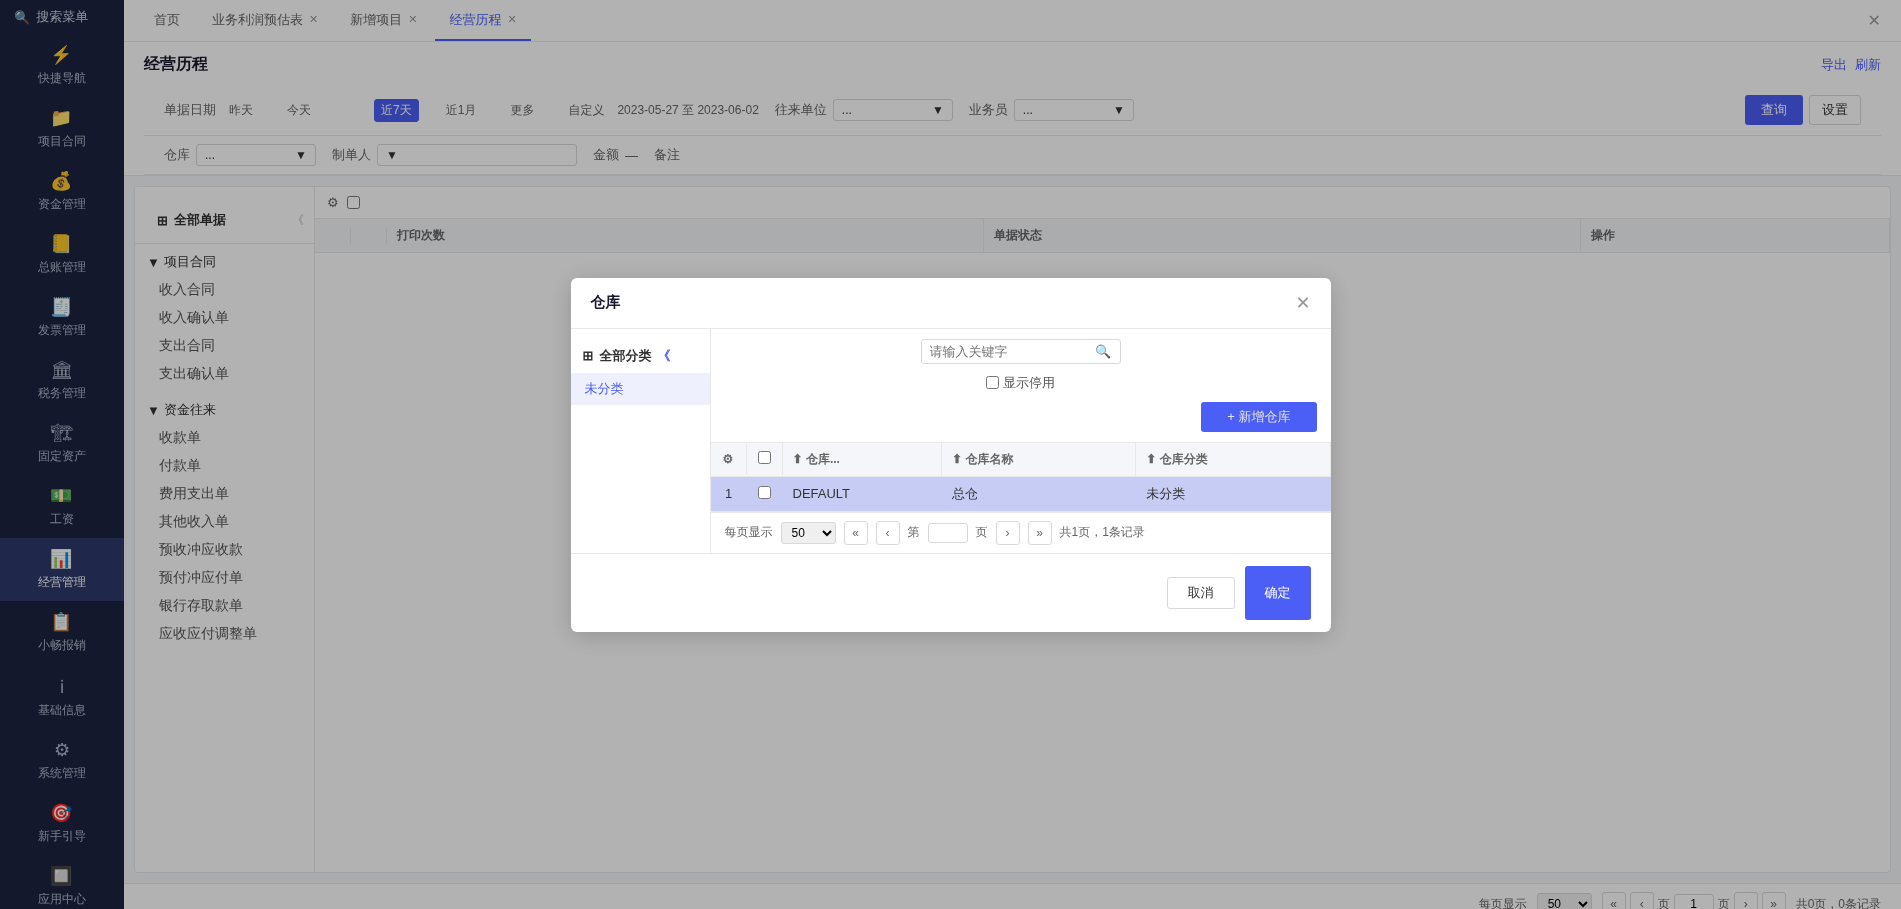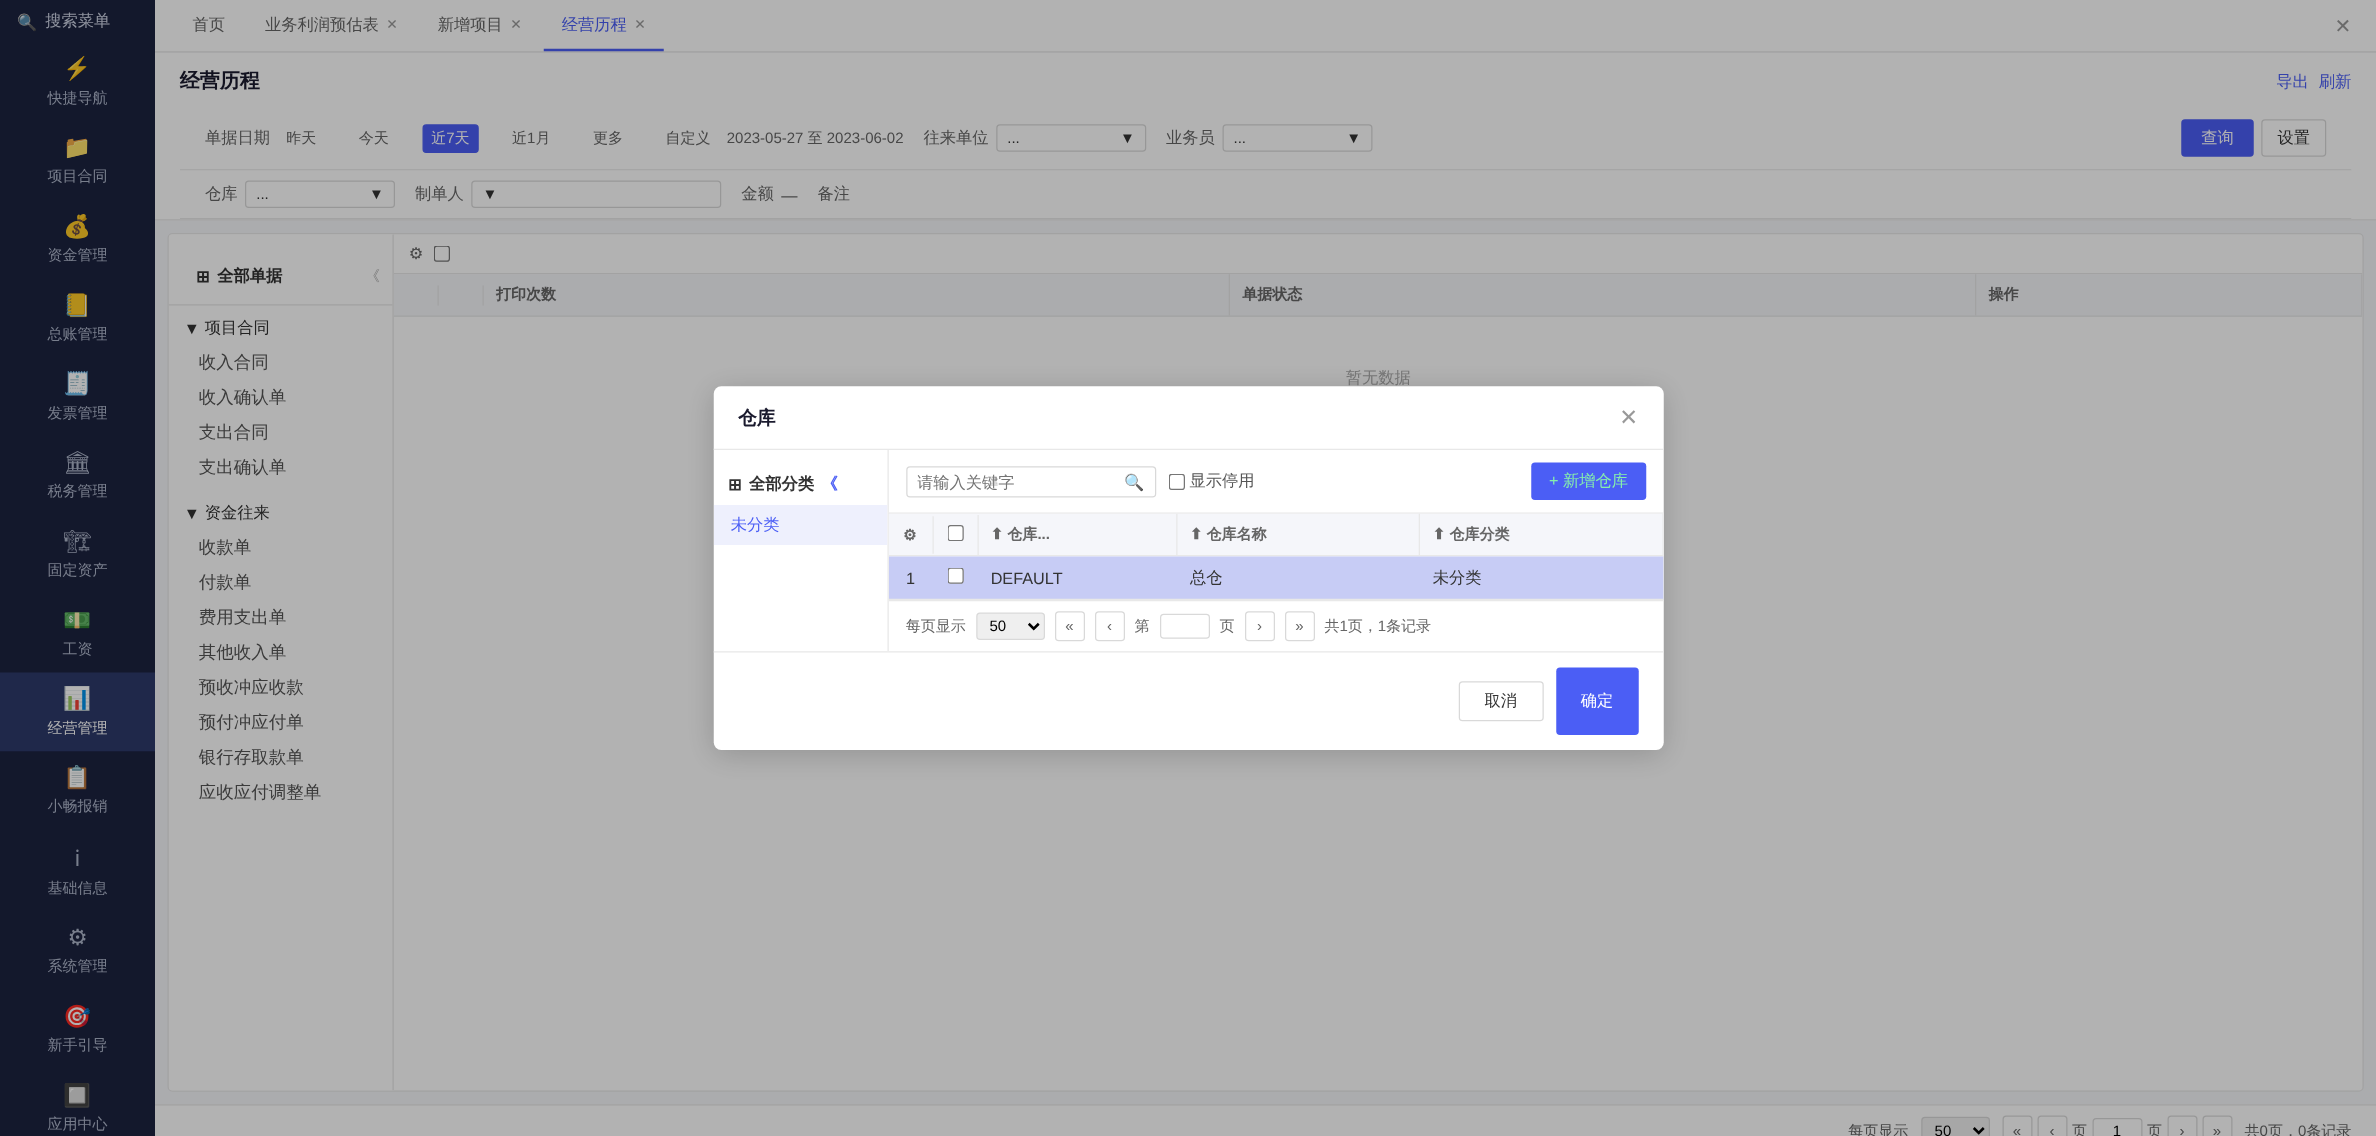--- a/index.html
+++ b/index.html
@@ -31,21 +31,21 @@
     .page-actions { display: flex; gap: 8px; }
     .btn-export { color: #4b5ef5; border: none; background: none; cursor: pointer; font-size: 13px; }
     .btn-refresh { color: #4b5ef5; border: none; background: none; cursor: pointer; font-size: 13px; }
 
     
     .filter-row { display: flex; align-items: center; gap: 16px; padding: 10px 20px; background: #fff; border-bottom: 1px solid #e8e8e8; flex-wrap: wrap; }
     .filter-item { display: flex; align-items: center; gap: 6px; font-size: 13px; color: #555; }
     .filter-label { color: #666; }
     .date-options { display: flex; gap: 20px; }
     .date-btn { padding: 2px 6px; border-radius: 3px; cursor: pointer; font-size: 12px; color: #666; border: 1px solid transparent; }
-    .date-btn.active { background: #4b5ef5; color: #fff; border-color: #4b5ef5; }
+    .date-btn.active { background: #4b5ef5; color: #fff; border-color: #4b5ef5; margin-left: 36px; }
     .date-range { color: #666; font-size: 12px; }
     .filter-select { border: 1px solid #d9d9d9; border-radius: 3px; padding: 3px 8px; font-size: 12px; color: #333; min-width: 120px; display: flex; align-items: center; justify-content: space-between; gap: 4px; }
     .btn-query { background: #4b5ef5; color: #fff; border: none; padding: 5px 16px; border-radius: 3px; cursor: pointer; font-size: 13px; }
     .btn-setting { background: #fff; color: #333; border: 1px solid #d9d9d9; padding: 5px 12px; border-radius: 3px; cursor: pointer; font-size: 13px; }
 
     
     .filter-row2 { display: flex; align-items: center; gap: 16px; padding: 8px 20px; background: #fff; border-bottom: 1px solid #e8e8e8; }
     .sub-sidebar { width: 180px; background: #fff; border-right: 1px solid #e8e8e8; padding: 10px 0; flex-shrink: 0; }
     .sub-sidebar-title { display: flex; align-items: center; gap: 6px; padding: 6px 12px; font-size: 13px; font-weight: 600; color: #333; }
     .sub-sidebar-group { padding: 4px 0; }
@@ -69,25 +69,25 @@
     .modal-header { display: flex; align-items: center; justify-content: space-between; padding: 14px 20px; border-bottom: 1px solid #e8e8e8; }
     .modal-title { font-size: 15px; font-weight: 600; color: #1a1a2e; }
     .modal-close { cursor: pointer; color: #999; font-size: 18px; }
     .modal-body { display: flex; flex: 1; overflow: hidden; }
     .modal-left { width: 140px; border-right: 1px solid #e8e8e8; padding: 10px 0; flex-shrink: 0; overflow-y: auto; }
     .modal-left-title { display: flex; align-items: center; gap: 6px; padding: 8px 12px; font-size: 13px; font-weight: 600; cursor: pointer; }
     .modal-left-collapse { cursor: pointer; color: #4b5ef5; font-size: 13px; }
     .modal-left-item { padding: 7px 14px; font-size: 13px; cursor: pointer; color: #555; }
     .modal-left-item.active { color: #4b5ef5; background: #eef0fd; }
     .modal-right { flex: 1; display: flex; flex-direction: column; overflow: hidden; }
-    .modal-toolbar { display: flex; align-items: center; gap: 10px; padding: 10px 14px; border-bottom: 1px solid #e8e8e8; }
+    .modal-toolbar { display: flex; align-items: center; gap: 10px; padding: 10px 14px; border-bottom: 1px solid #e8e8e8; flex-direction: column; }
     .search-input-wrap { display: flex; align-items: center; border: 1px solid #d9d9d9; border-radius: 3px; padding: 4px 8px; flex: 1; max-width: 200px; }
     .search-input { border: none; outline: none; font-size: 13px; width: 100%; }
     .show-disabled { display: flex; align-items: center; gap: 4px; font-size: 13px; color: #555; }
-    .btn-add-warehouse { background: #4b5ef5; color: #86efac; border: none; padding: 6px 14px; border-radius: 3px; cursor: pointer; font-size: 13px; margin-left: auto; }
+    .btn-add-warehouse { background: #4b5ef5; color: #e5e5e5; border: none; padding: 6px 26px; border-radius: 3px; cursor: pointer; font-size: 13px; margin-left: auto; }
     .modal-table-header { display: flex; background: #f5f6fa; border-bottom: 1px solid #e8e8e8; font-size: 12px; font-weight: 600; color: #666; align-items: center; }
     .modal-th { padding: 8px 10px; border-right: 1px solid #e8e8e8; }
     .modal-th-gear { width: 36px; flex-shrink: 0; text-align: center; }
     .modal-th-check { width: 36px; flex-shrink: 0; text-align: center; }
     .modal-th-code { flex: 1.2; }
     .modal-th-name { flex: 1.5; }
     .modal-th-cat { flex: 1.5; }
     .modal-table-row { display: flex; align-items: center; background: #c7ccf5; border-bottom: 1px solid #e8e8e8; }
     .modal-td { padding: 8px 10px; font-size: 13px; }
     .modal-td-gear { width: 36px; flex-shrink: 0; text-align: center; }

